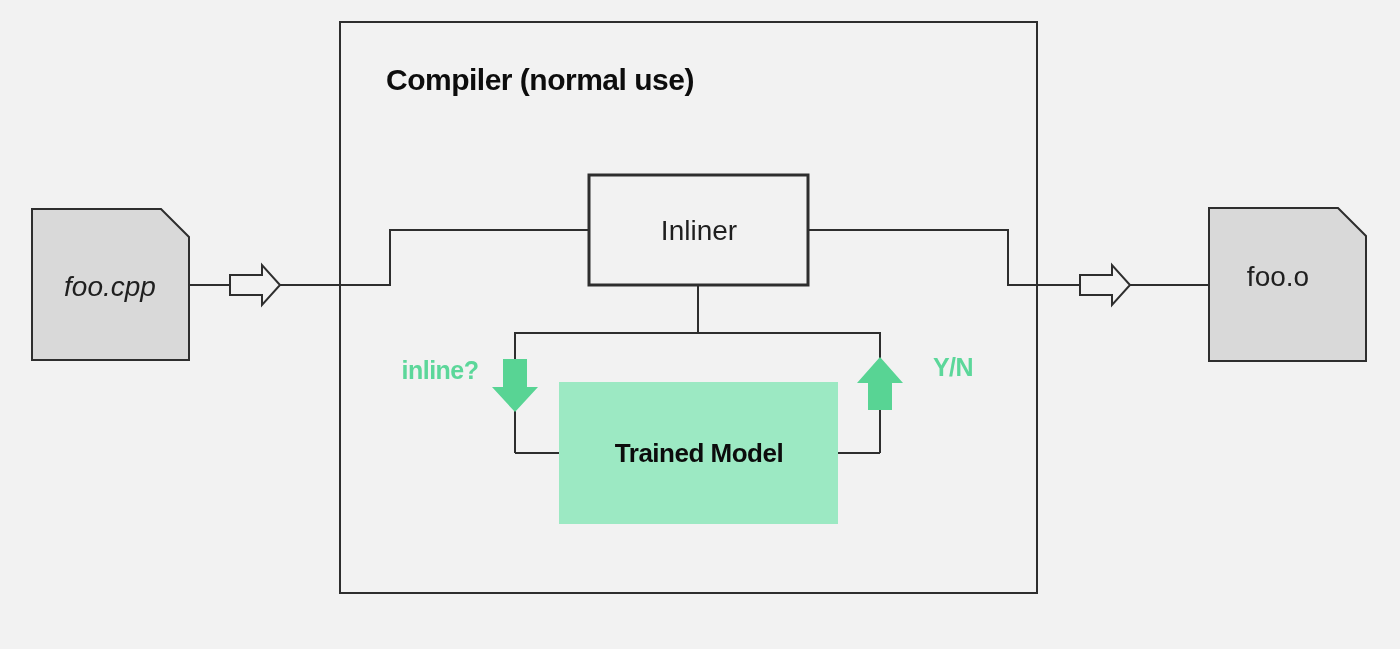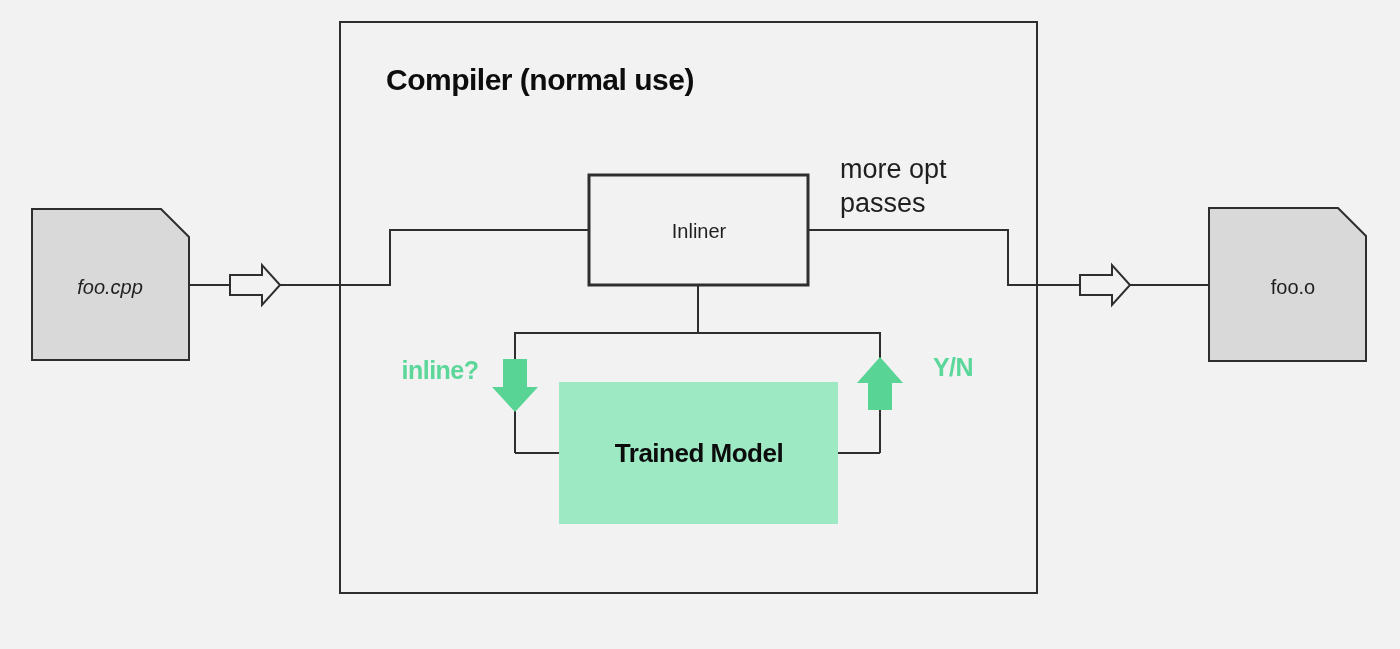--- a/index.html
+++ b/index.html
@@ -34,36 +34,36 @@
   .doc{fill:var(--document-fill);stroke:var(--line);stroke-width:2;}
   .block-arrow{fill:var(--shape-fill);stroke:var(--line);stroke-width:2;stroke-linejoin:miter;}
   .inliner-rect{fill:var(--shape-fill);stroke:var(--line);}
   .model-rect{fill:var(--model-fill);}
   .green-arrow{fill:var(--accent-green);}
 
   
   .label{
     position:absolute;
     color:var(--label-text);
-    font-size:20px;
+    font-size:28px;
     white-space:nowrap;
     transform:translate(-50%,-50%);
   }
   .title{
     position:absolute;
     left:386px;
     top:63px;
     transform:none;
     font-weight:bold;
     font-size:30px;
     color:var(--title-text);
     letter-spacing:-0.5px;
   }
   .lbl-foo-cpp{left:110px;top:287px;font-style:italic;}
-  .lbl-foo-o{left:1278px;top:287px;margin-left:15px;}
+  .lbl-foo-o{left:1278px;top:277px;}
   .lbl-inliner{left:699px;top:231px;}
   .lbl-opt-passes{left:490px;top:202px;font-size:27px;}
   .lbl-more-opt{
     left:840px;top:152px;
     transform:none;
     width:140px;
     font-size:27px;
     line-height:34px;
     white-space:normal;
   }
@@ -120,21 +120,20 @@
 
   <div class="title">Compiler (normal use)</div>
 
   <div class="label lbl-foo-cpp">foo.cpp</div>
 
   <div class="label lbl-foo-o">foo.o</div>
 
   <div class="label lbl-inliner">Inliner</div>
 
 
-  <div class="label lbl-more-opt">more opt passes</div>
 
   <div class="label lbl-trained-model">Trained Model</div>
 
   <div class="label green-label lbl-inline">inline?</div>
 
   <div class="label green-label lbl-yn">Y/N</div>
 
 </div>
 
 </body></html>

